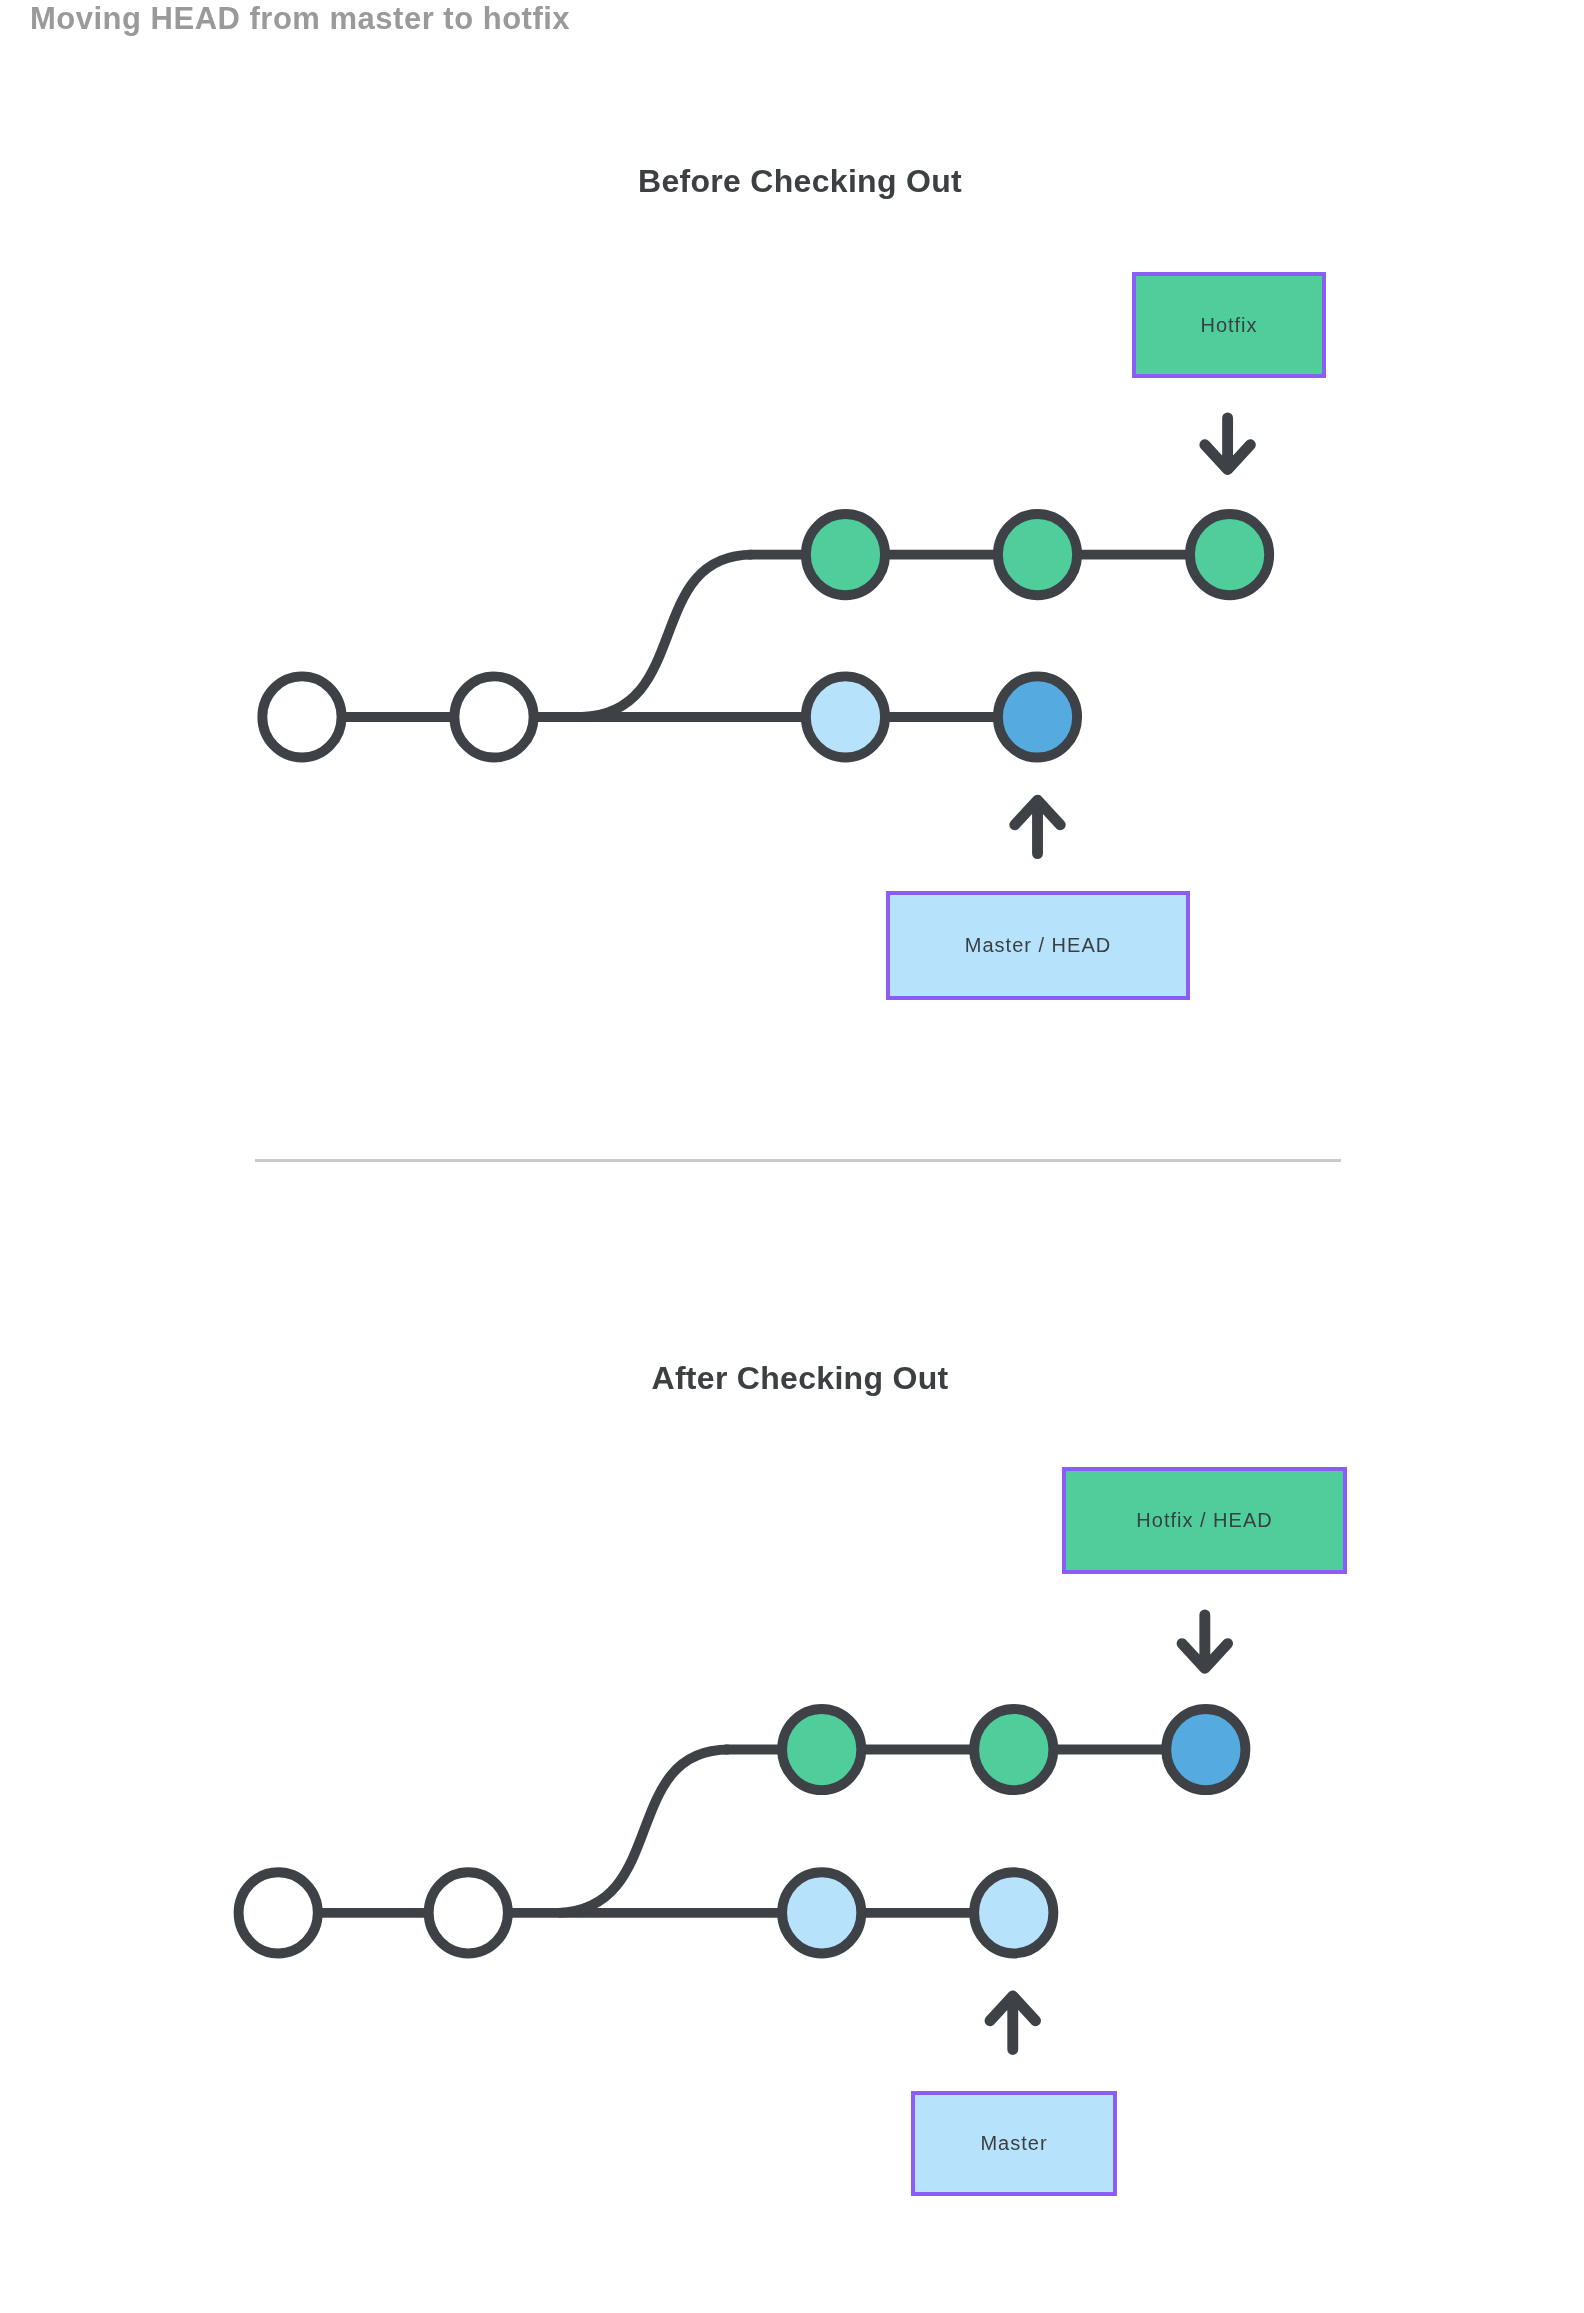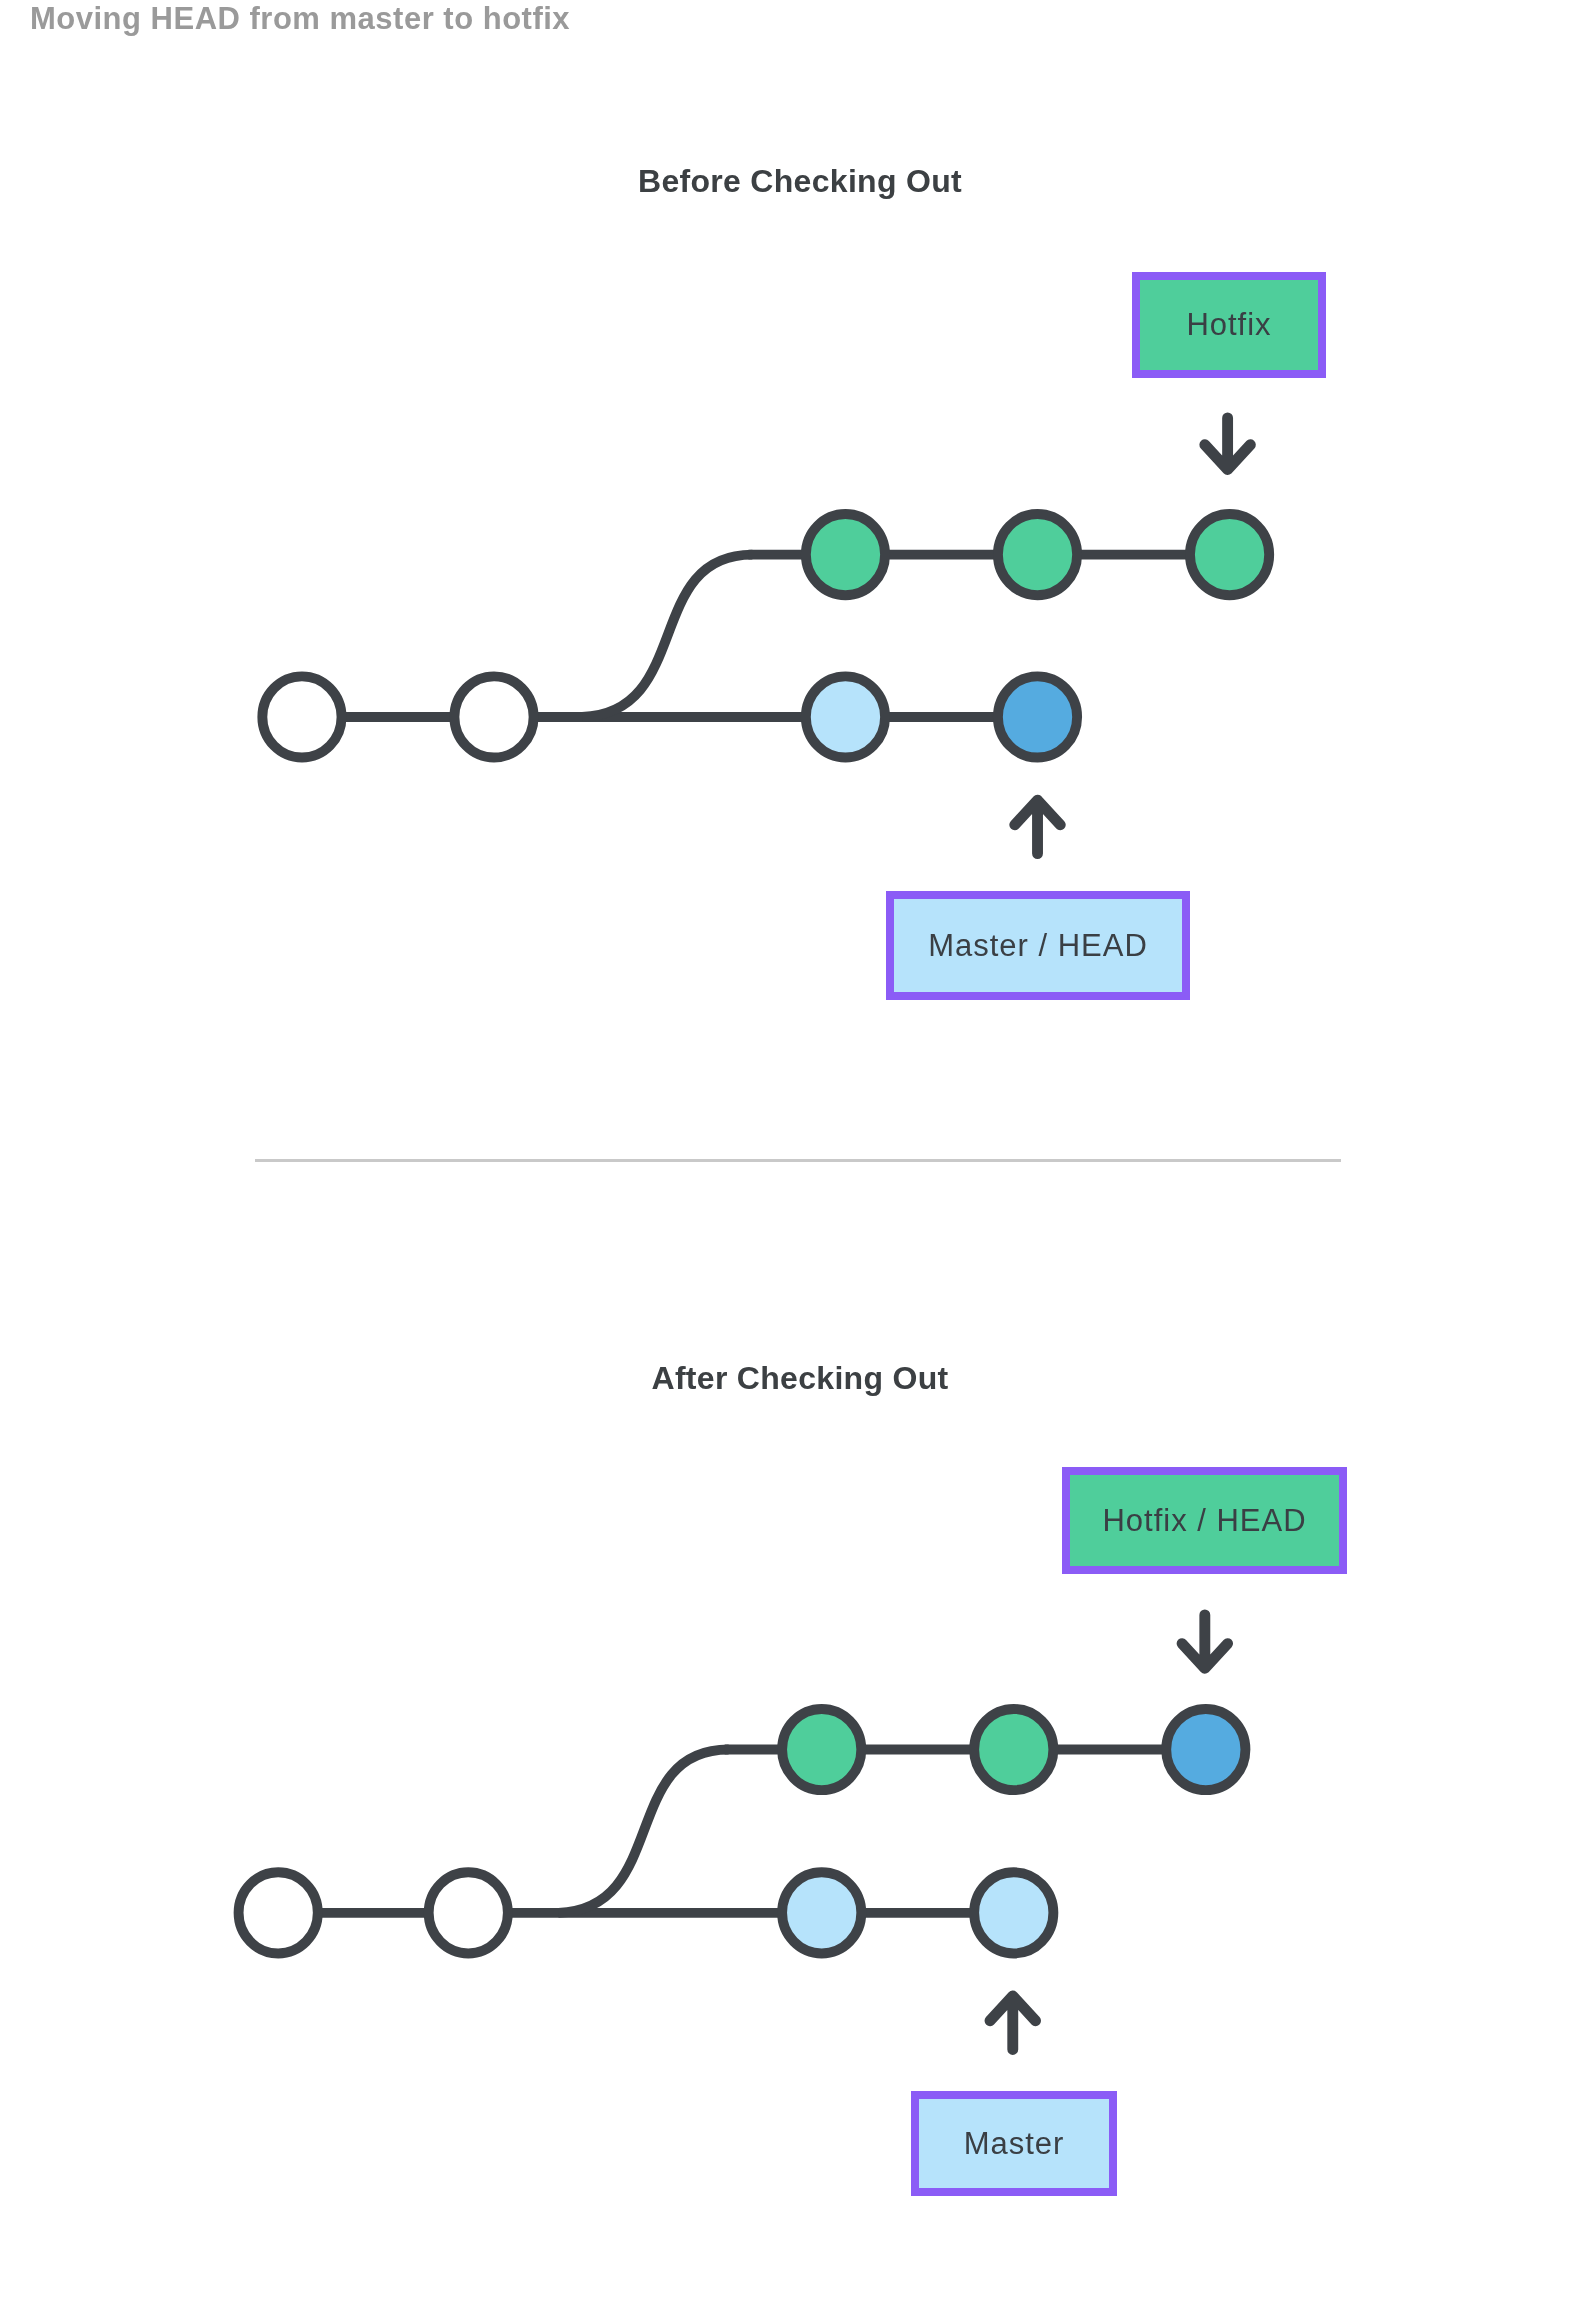--- a/index.html
+++ b/index.html
@@ -39,25 +39,25 @@
     text-align: center;
     font-size: 32px;
     font-weight: bold;
     letter-spacing: 0.3px;
     color: #3c4043;
     line-height: 36px;
   }
   .label-box {
     position: absolute;
     box-sizing: border-box;
-    border: 8px solid #8b5cf6;
+    border: 4px solid #8b5cf6;
     display: flex;
     align-items: center;
     justify-content: center;
-    font-size: 31px;
+    font-size: 20px;
     font-weight: 400;
     letter-spacing: 1px;
     color: #3a3f44;
   }
   .divider {
     position: absolute;
     background: #c9c9c9;
   }
   .graph-line {
     fill: none;

